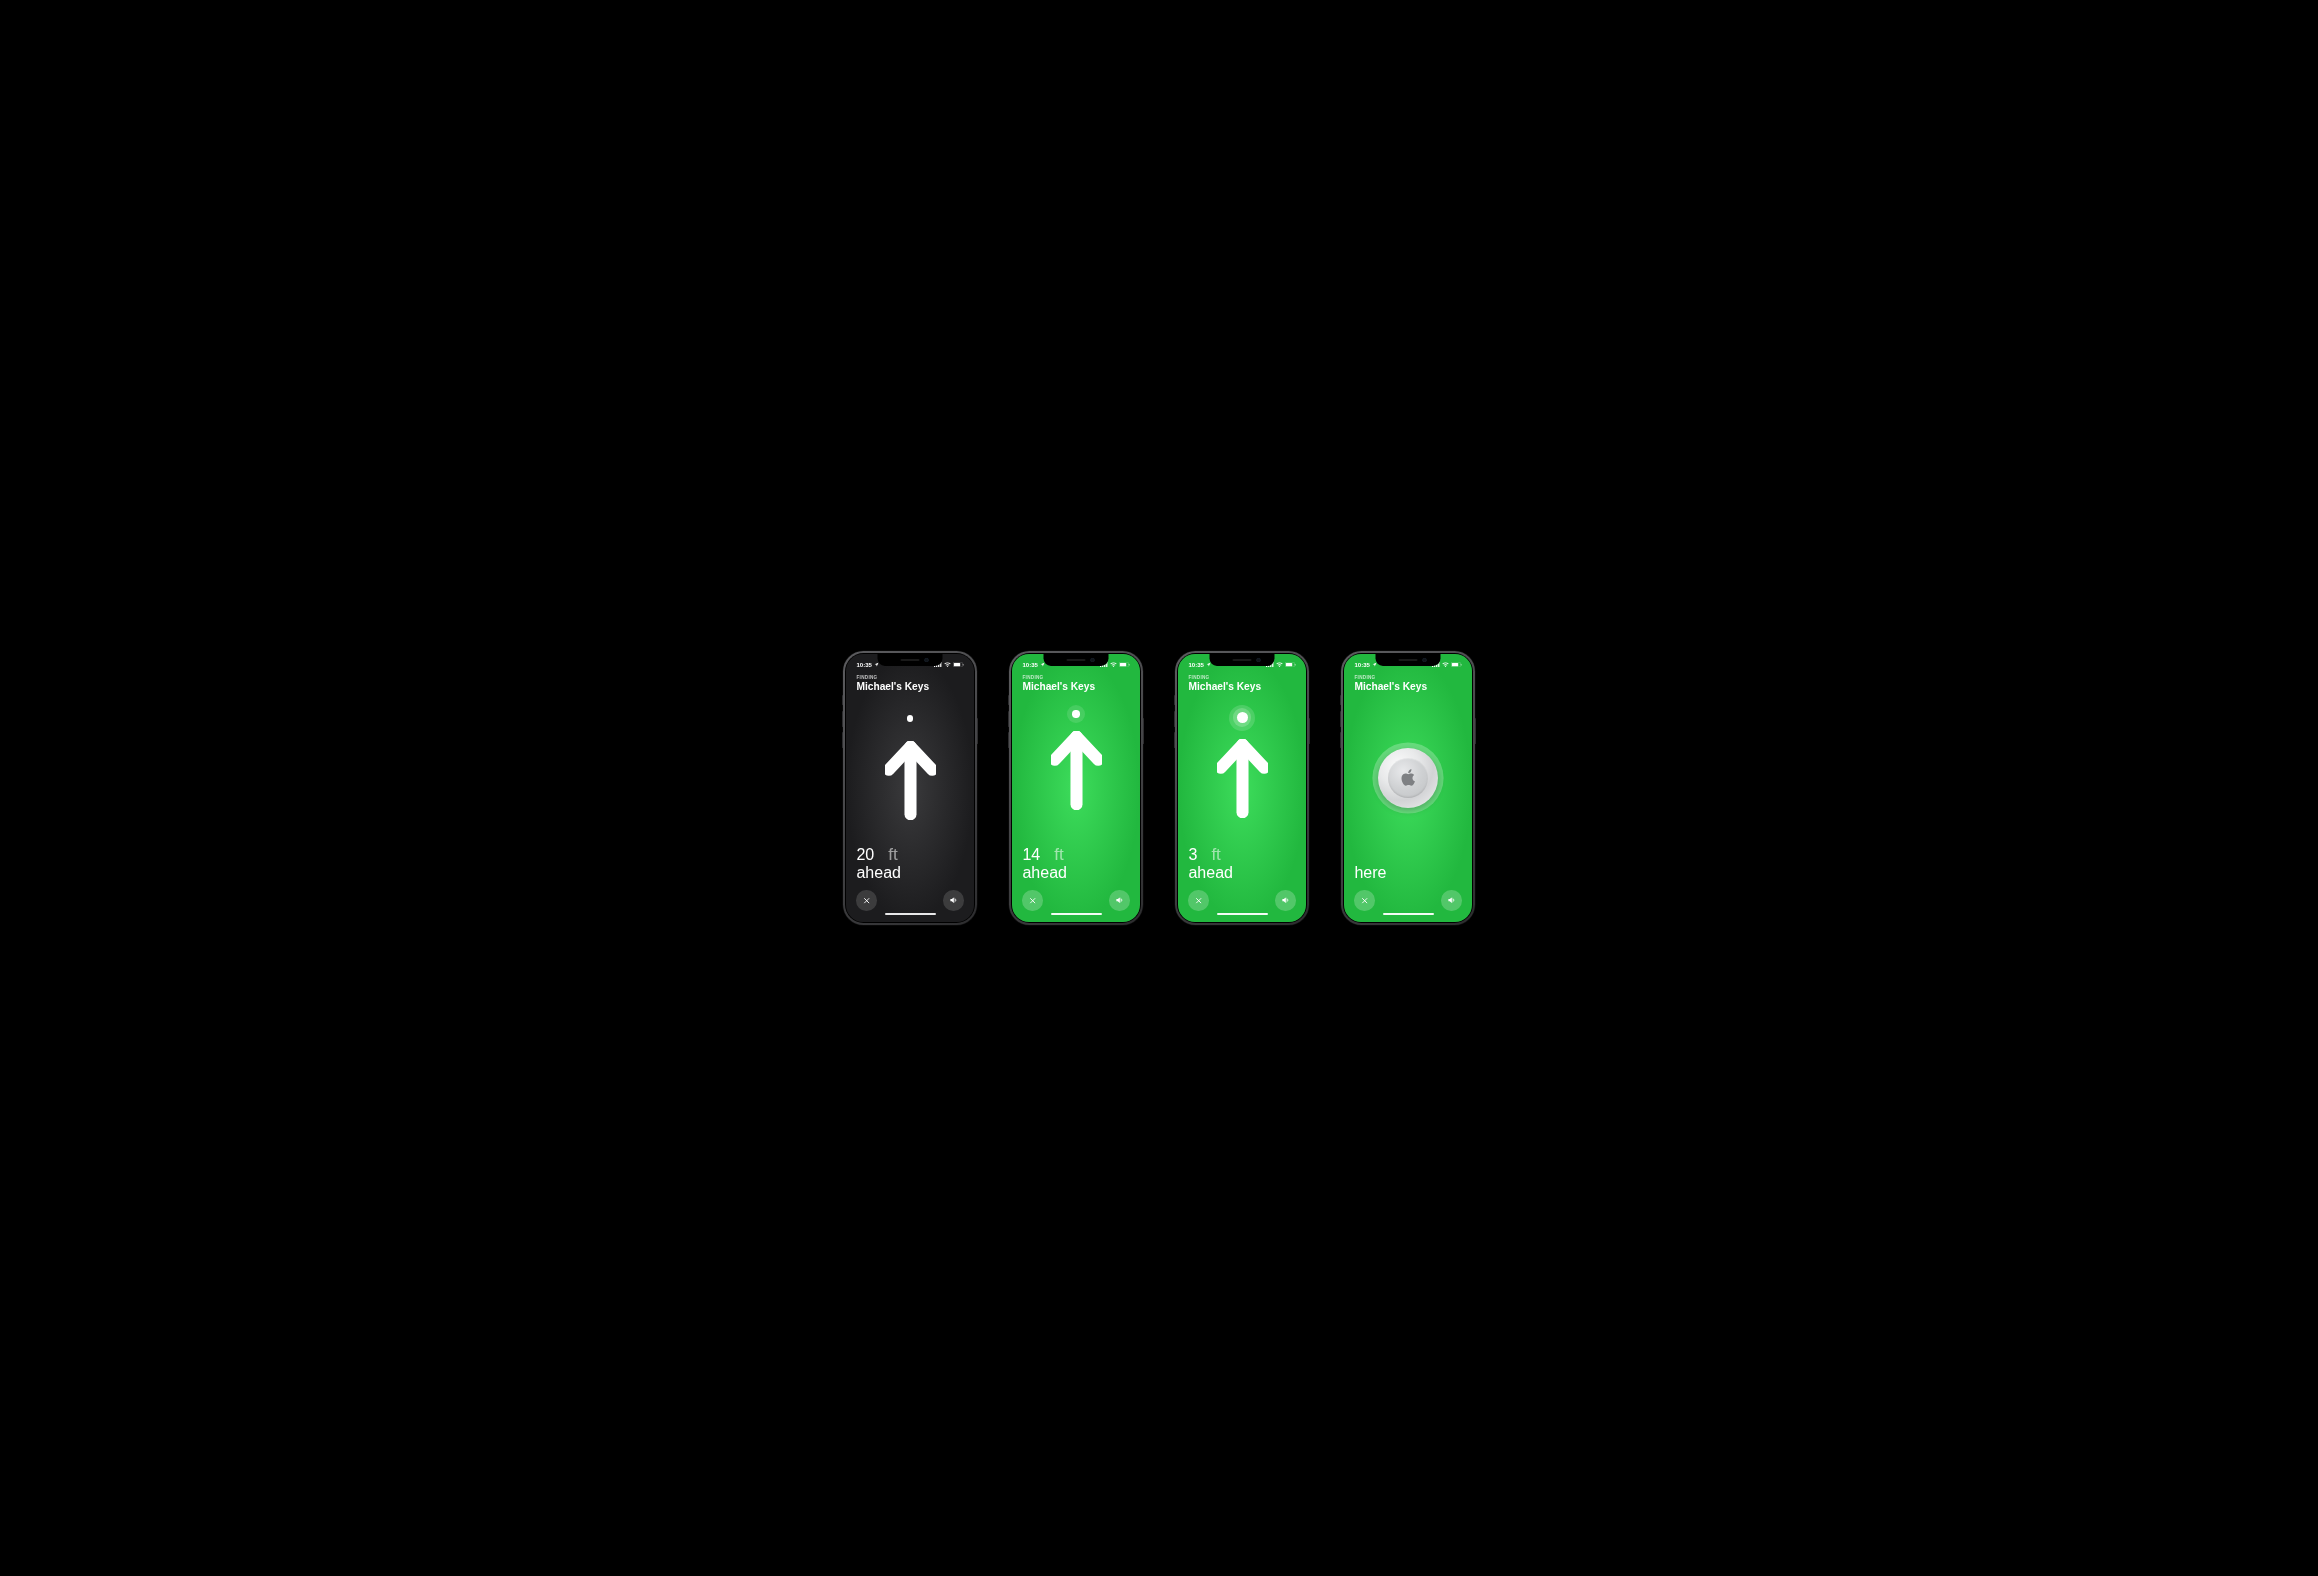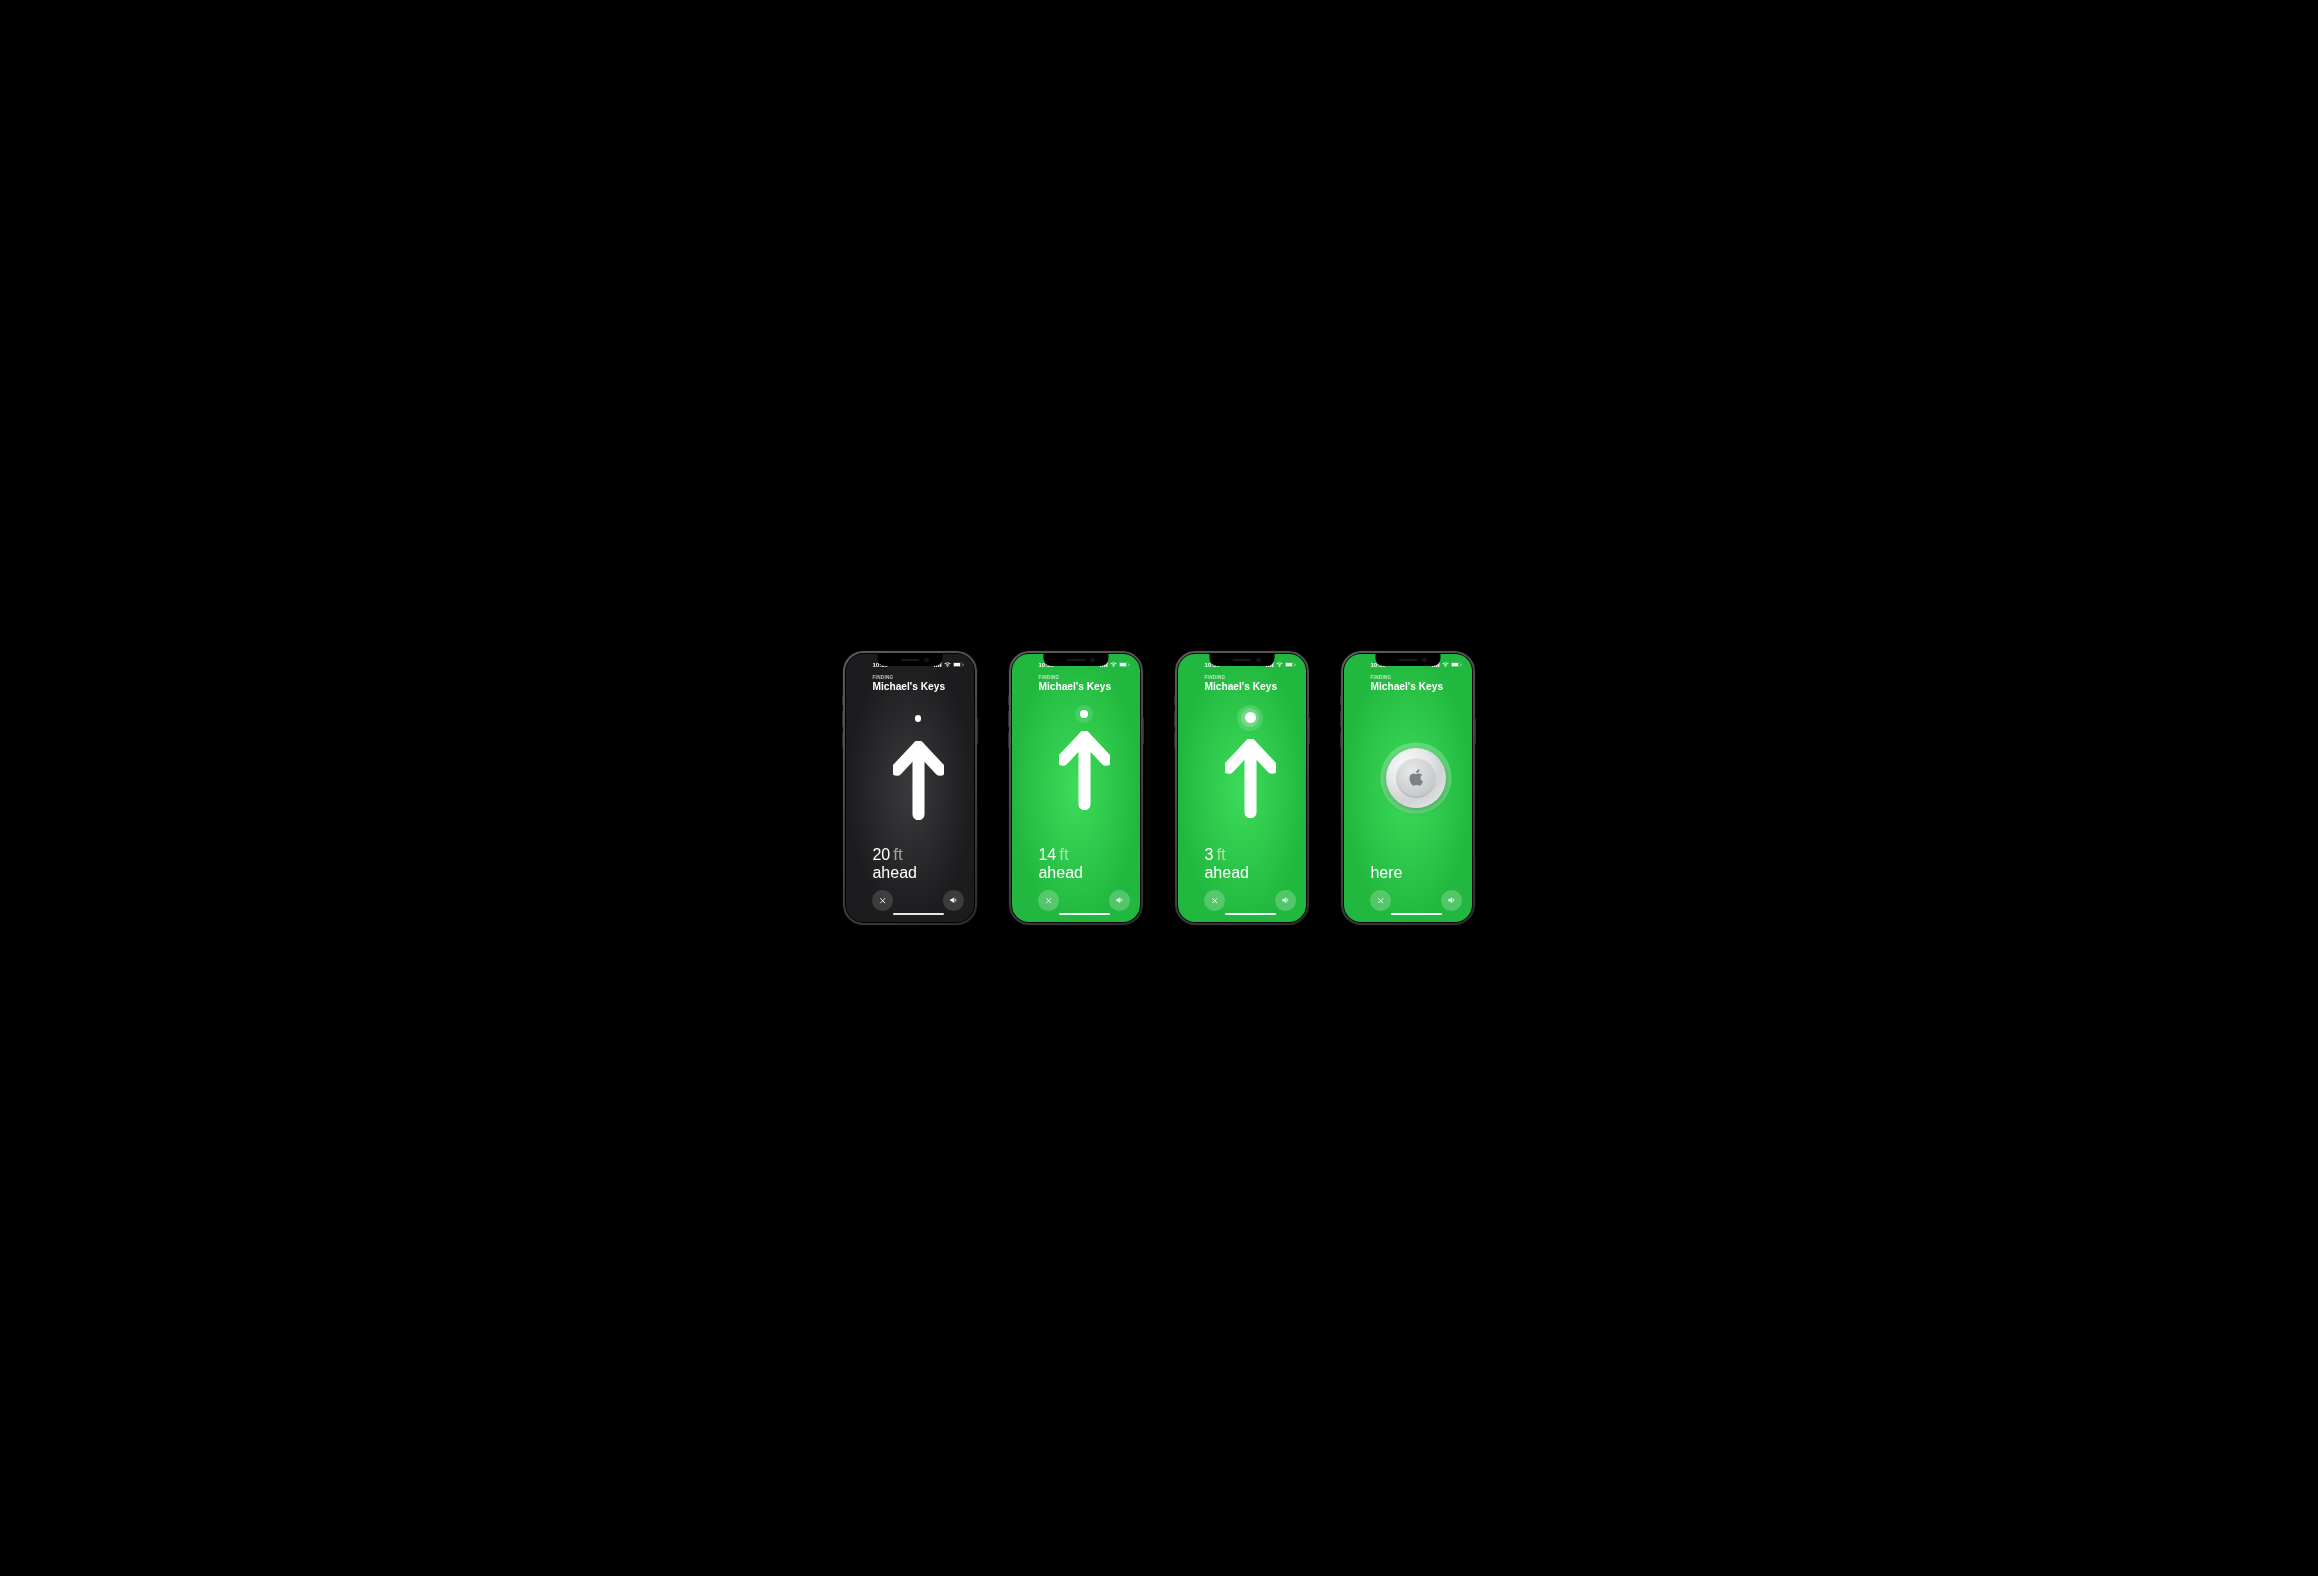--- a/index.html
+++ b/index.html
@@ -30,21 +30,20 @@
     padding: 1.4px;
   }
   .screen {
     width: 100%; height: 100%;
     border-radius: 17px;
     overflow: hidden;
     position: relative;
     color: #fff;
     display: flex;
     flex-direction: column;
-    padding-left: 16px;
   }
   .screen.dark { background: radial-gradient(ellipse at center, #3a3a3c 0%, #1c1c1e 70%); }
   .screen.green { background: radial-gradient(ellipse at center, #3ddc5b 0%, #22b83f 70%); }
 
   
   .btn-side { position: absolute; background: #2d2d2f; border-radius: 0.9px; }
   .btn-vol1 { left: -1.4px; top: 60px; width: 1.4px; height: 16px; }
   .btn-vol2 { left: -1.4px; top: 81px; width: 1.4px; height: 16px; }
   .btn-mute { left: -1.4px; top: 44px;  width: 1.4px; height: 10.2px; }
   .btn-pow  { right: -1.4px; top: 67px; width: 1.4px; height: 25.5px; }
@@ -141,21 +140,21 @@
     border-radius: 50%;
     background: radial-gradient(circle at 38% 32%, #e8e9eb 0%, #cfd1d3 50%, #bfc1c3 100%);
     display: flex; align-items: center; justify-content: center;
     box-shadow: inset 0 0.5px 1.4px rgba(255,255,255,0.6), inset 0 -0.9px 1.9px rgba(0,0,0,0.15);
   }
 
   
   .bottom {
     padding: 0 10.2px 6.5px;
   }
-  .distance-row { display: flex; align-items: baseline; gap: 3px; }
+  .distance-row { display: flex; align-items: baseline; gap: 14px; }
   .distance-val { font-size: 16px; font-weight: 400; }
   .distance-unit { font-size: 17px; font-weight: 400; opacity: 0.55; margin-top: 17px; }
   .direction { font-size: 16px; font-weight: 400; margin-top: -0.9px; }
 
   .controls {
     display: flex;
     justify-content: space-between;
     margin-top: 8.3px;
   }
   .circ-btn {

